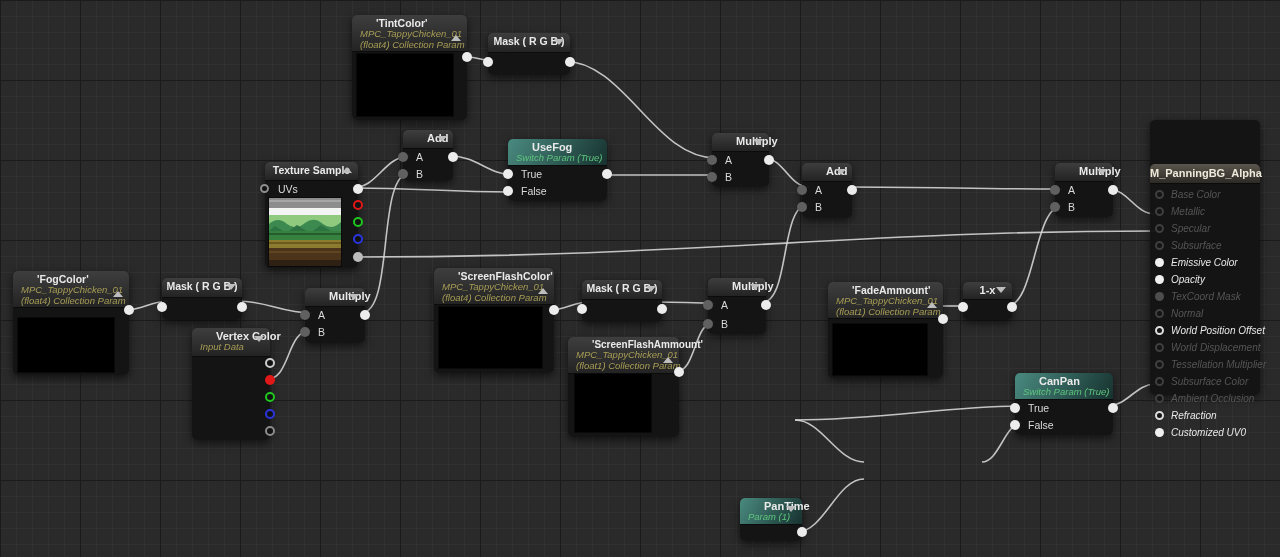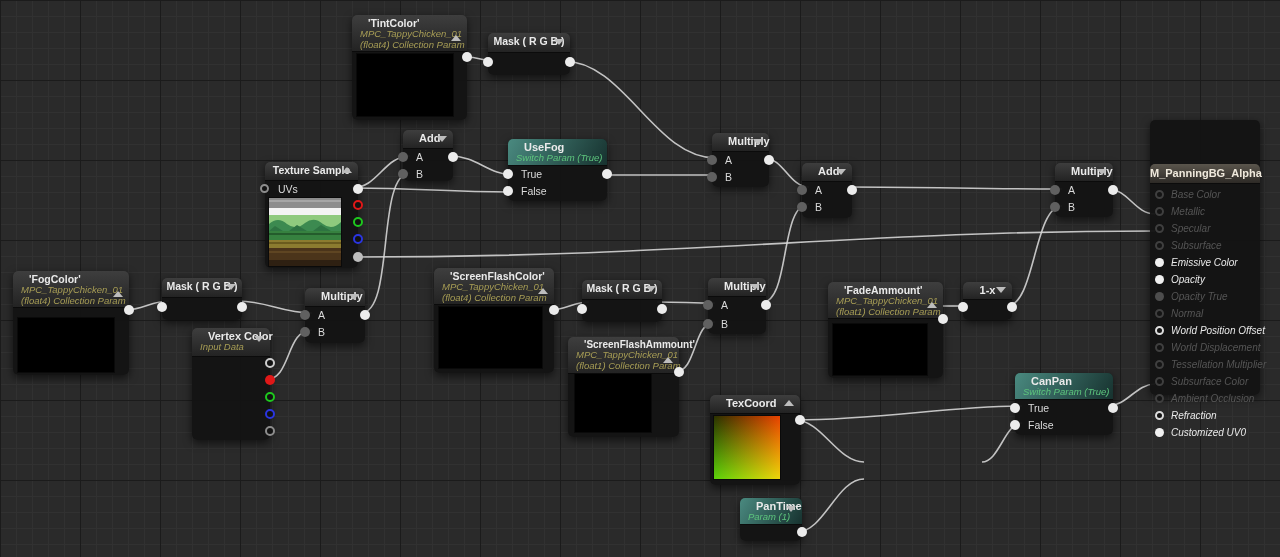--- a/index.html
+++ b/index.html
@@ -16,21 +16,21 @@
     position:relative;
   }
   #canvas{position:absolute;inset:0;}
   #wires{position:absolute;left:0;top:0;pointer-events:none;}
 
   .node{position:absolute;background:rgba(20,20,20,.97);border-radius:5px;
         box-shadow:0 3px 9px rgba(0,0,0,.6);box-sizing:border-box;}
   .hdr{position:relative;background:linear-gradient(#3e3e3e,#232323);
        border-radius:5px 5px 0 0;border-bottom:1px solid #0b0b0b;}
   .hdr .t{display:block;font-weight:bold;font-size:11px;color:#eaeaea;
-          padding:2px 0 0 16px;white-space:nowrap;}
+          padding:2px 0 0 24px;white-space:nowrap;}
   .hdr.center .t{text-align:center;padding-left:0;}
   .sub{display:block;font-style:italic;font-size:9.5px;line-height:10.5px;
        color:#a79d55;padding-left:8px;white-space:nowrap;}
   .switch .hdr{background:linear-gradient(120deg,#4a8a80,#17322f);}
   .switch .sub{color:#5dc57d;}
 
   .tri{position:absolute;right:6px;width:0;height:0;
        border-left:5px solid transparent;border-right:5px solid transparent;}
   .tri.down{border-top:6px solid #bdbdbd;top:6px;}
   .tri.up{border-bottom:6px solid #bdbdbd;top:5px;}
@@ -358,28 +358,20 @@
   <div class="hdr center" style="height:17px">
     <span class="t">1-x</span>
     <span class="tri down" style="top:5px"></span>
   </div>
   <div class="mrow" style="height:18px">
     <span class="pin in" style="top:2px"></span>
     <span class="pin out" style="top:2px"></span>
   </div>
 </div>
 
-<div class="node" style="left:710px;top:395px;width:90px;height:90px">
-  <div class="hdr" style="height:18px">
-    <span class="t">TexCoord</span>
-    <span class="tri up"></span>
-  </div>
-  <div class="uvgrad" style="left:3px;top:20px;width:66px;height:63px"></div>
-  <span class="pin out" style="top:20px"></span>
-</div>
 
 
 <div class="node switch" style="left:740px;top:498px;width:62px;height:43px">
   <div class="hdr" style="height:26px">
     <span class="t">PanTime</span>
     <span class="sub">Param (1)</span>
     <span class="tri down" style="top:8px"></span>
   </div>
   <span class="pin out" style="top:29px"></span>
 </div>
@@ -424,21 +416,21 @@
     <div class="prow connected">
           <span class="pin"></span>
           <span class="lbl">Emissive Color</span>
         </div>
     <div class="prow connected">
           <span class="pin"></span>
           <span class="lbl">Opacity</span>
         </div>
     <div class="prow disabled-filled">
           <span class="pin"></span>
-          <span class="lbl">Opacity True</span>
+          <span class="lbl">TexCoord Mask</span>
         </div>
     <div class="prow disabled">
           <span class="pin"></span>
           <span class="lbl">Normal</span>
         </div>
     <div class="prow enabled">
           <span class="pin"></span>
           <span class="lbl">World Position Offset</span>
         </div>
     <div class="prow disabled">

